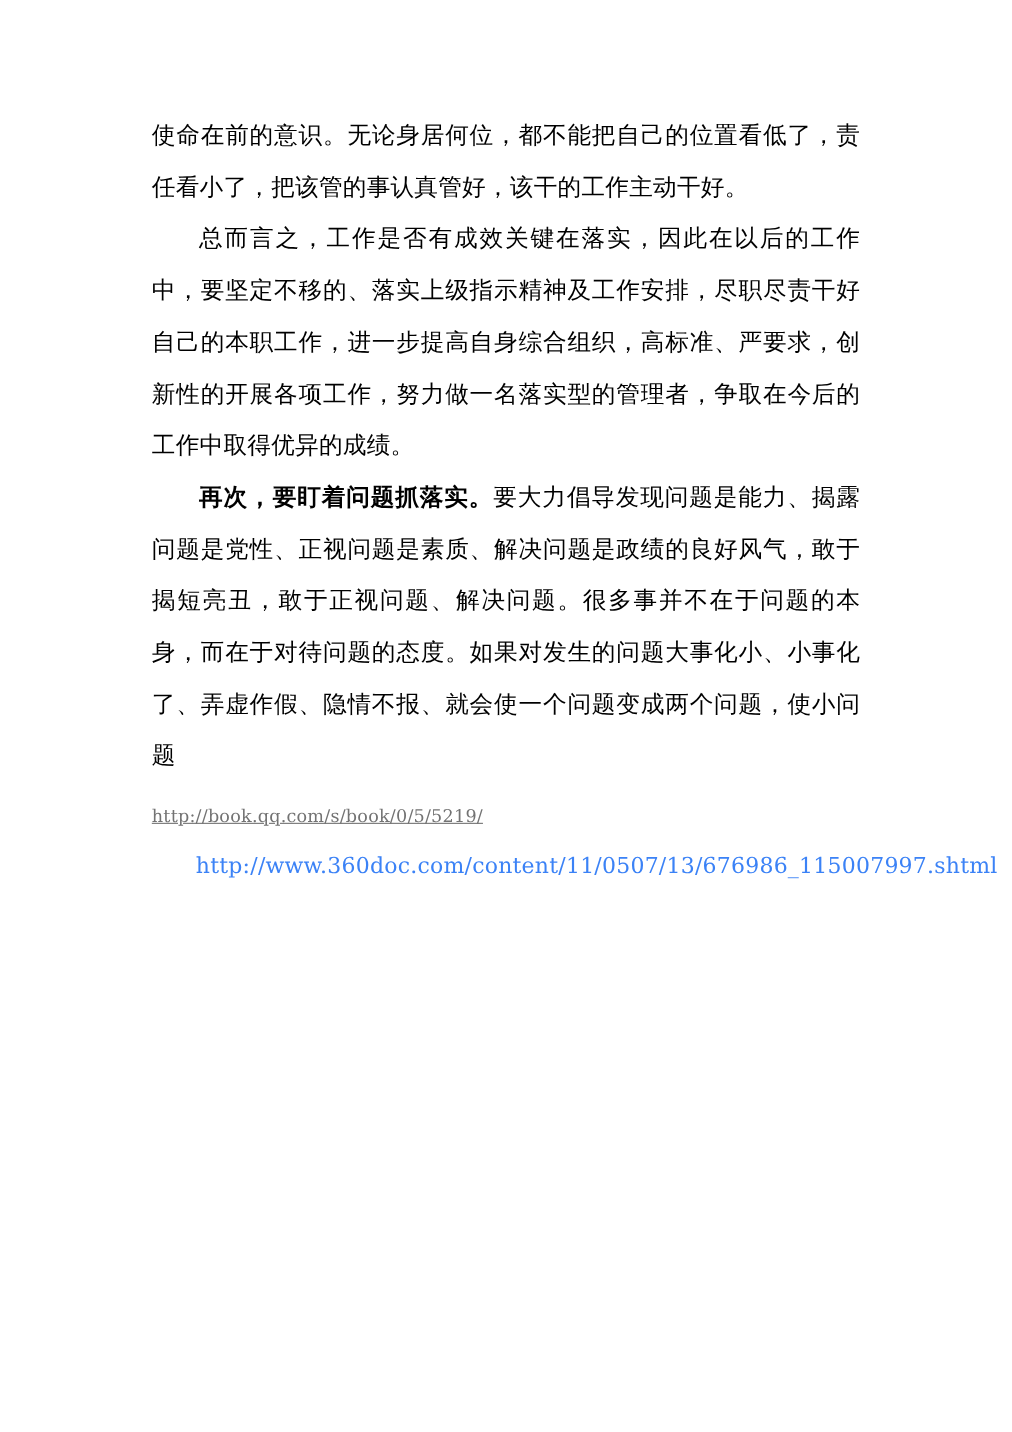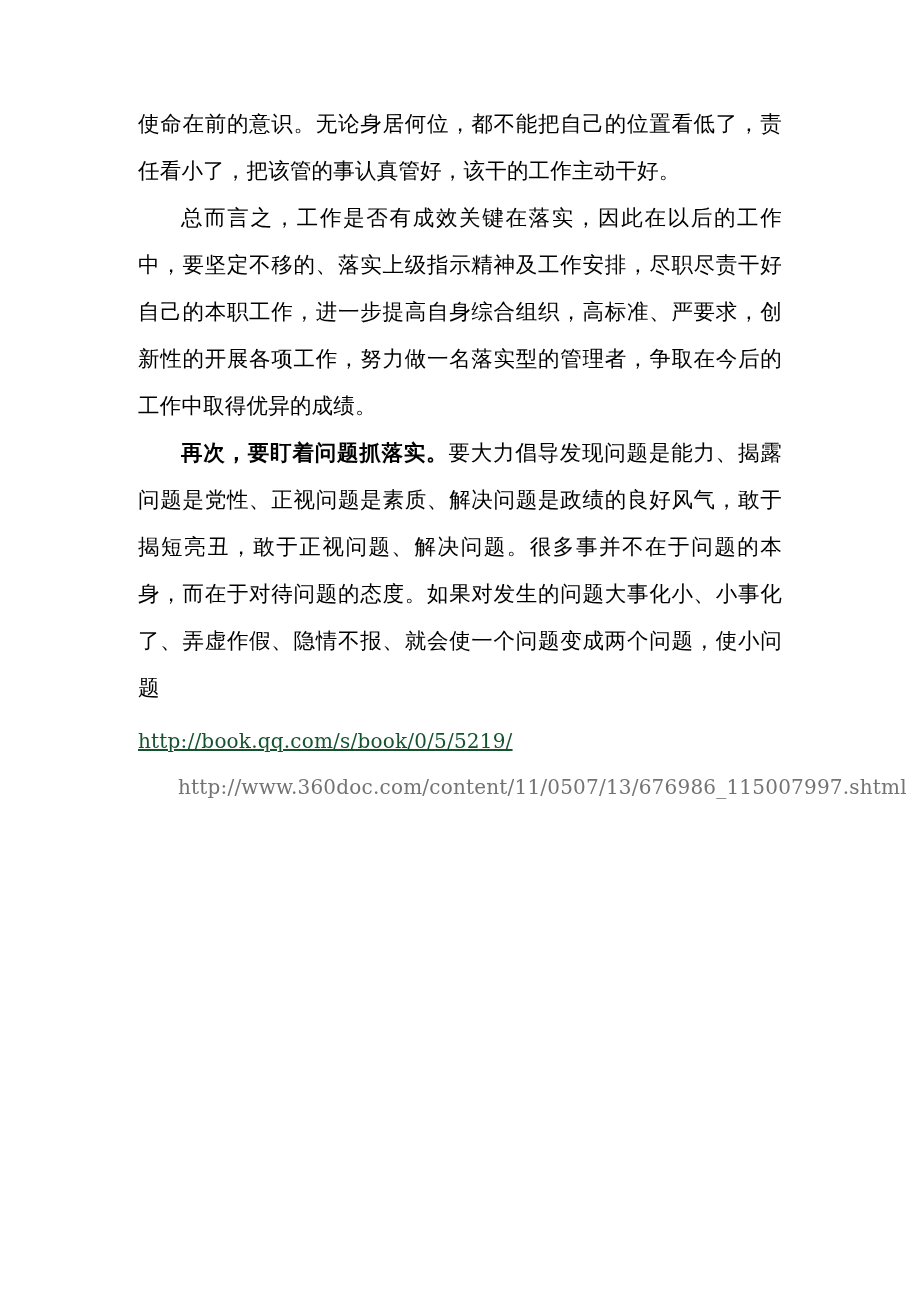--- a/index.html
+++ b/index.html
@@ -36,28 +36,28 @@
   .indent {
     text-indent: 2em;
   }
   .bold {
     font-weight: bold;
   }
   .link-line {
     margin-top: 6px;
   }
   .link {
-    color: #14532d;
+    color: #737373;
     text-decoration: underline;
-    font-size: 20px;
+    font-size: 16px;
     font-family: "DejaVu Serif", "Liberation Serif", serif;
     cursor: pointer;
   }
   .plain-url {
-    color: #737373;
+    color: #3b82f6;
     font-size: 20px;
     text-indent: 2em;
     display: block;
     margin-top: 2px;
     line-height: 40px;
   }
   .para-block {
     margin-bottom: 0;
   }
 </style>

